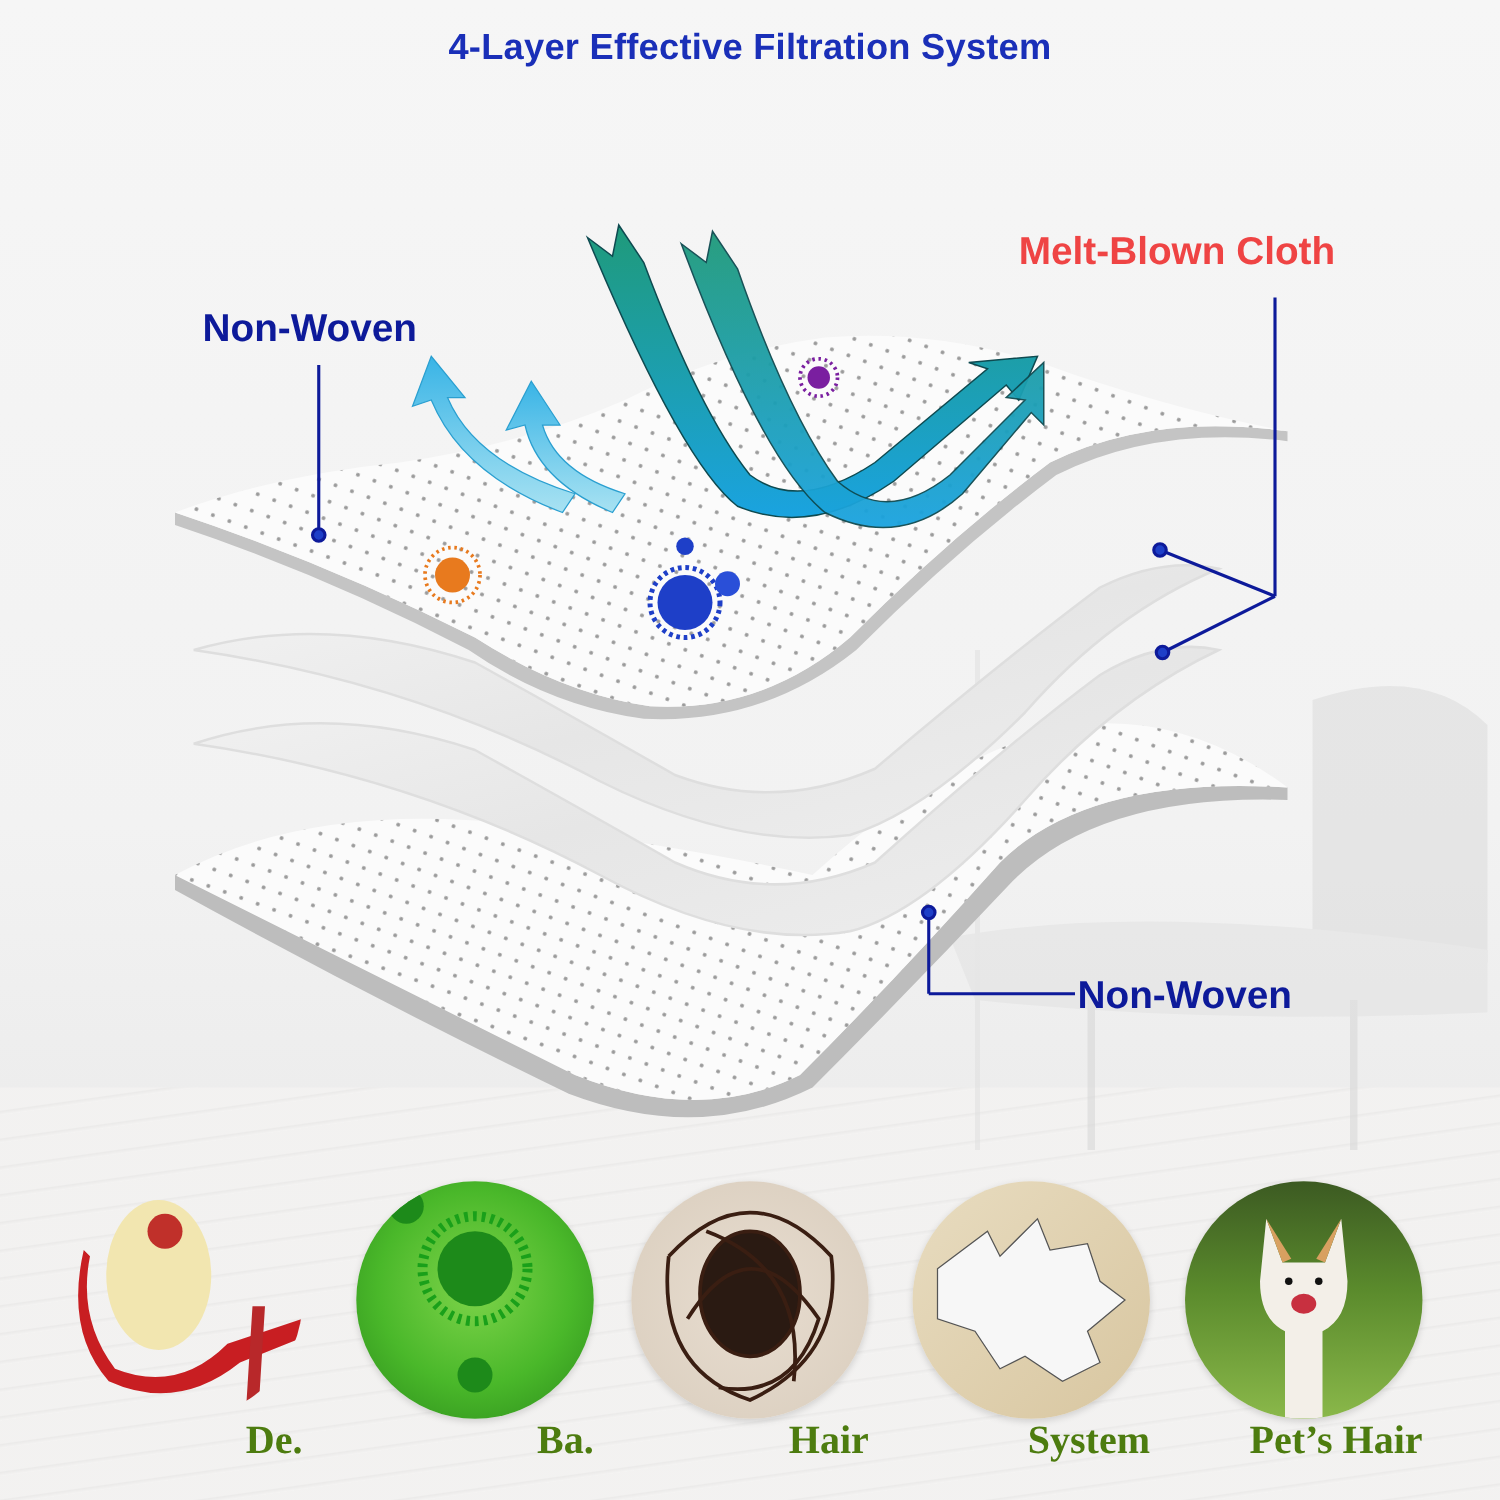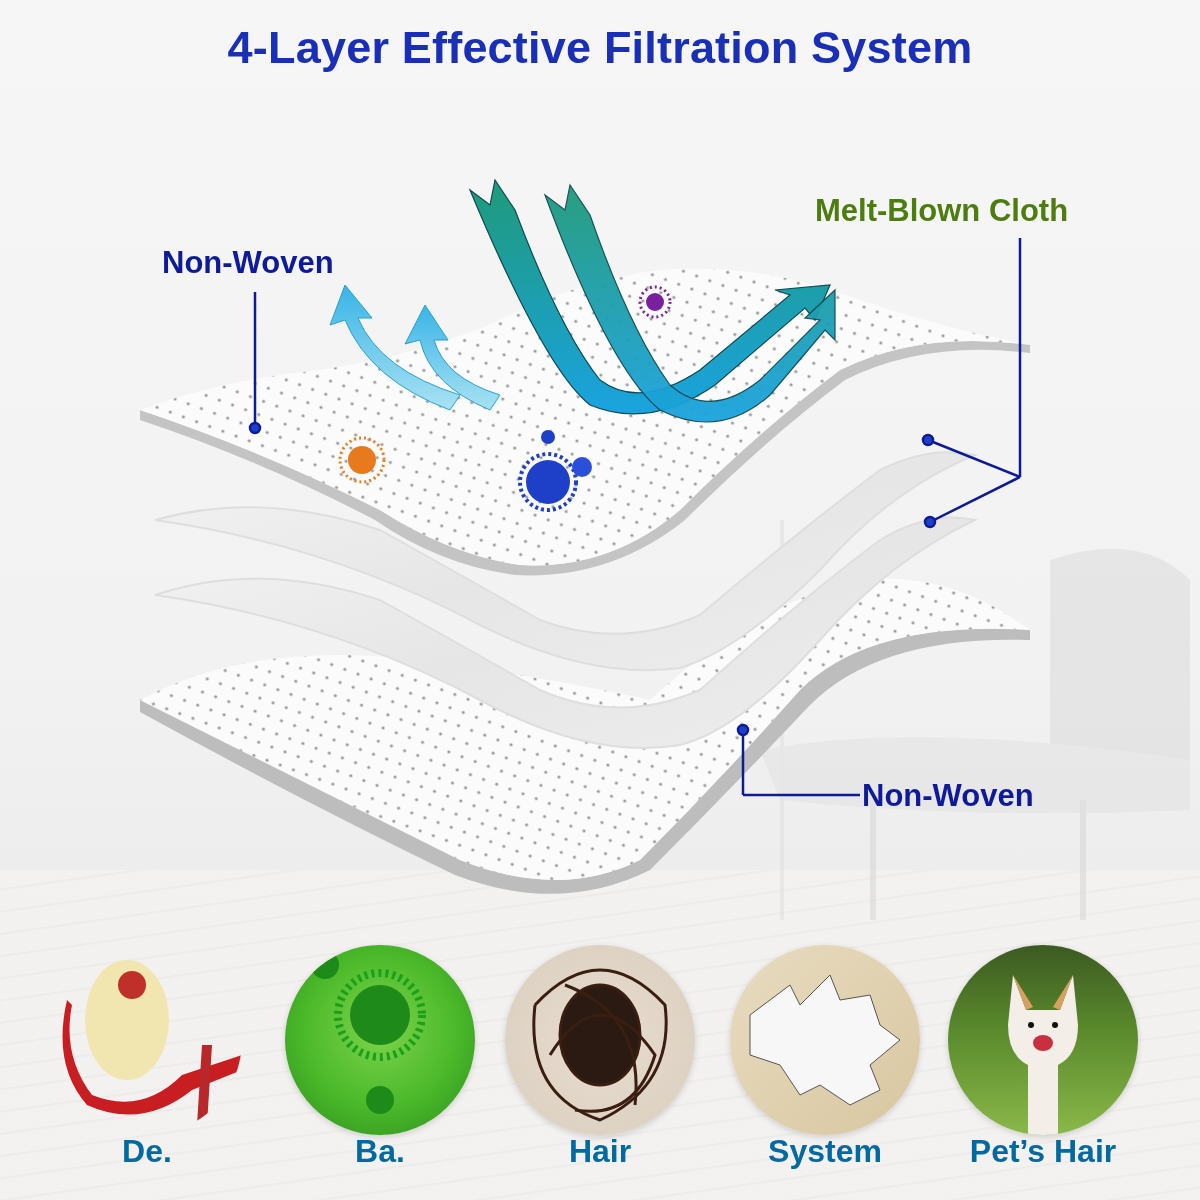--- a/index.html
+++ b/index.html
@@ -4,21 +4,21 @@
 <style>
   html, body { margin: 0; padding: 0; }
   body {
     width: 1200px; height: 1200px; overflow: hidden; position: relative;
     background: linear-gradient(180deg, #f6f6f6 0%, #f2f2f2 55%, #ebebeb 80%, #eeeeee 100%);
     font-family: "Liberation Sans", sans-serif;
   }
   .canvas { position: absolute; inset: 0; }
   .title {
     position: absolute; left: 0; top: 22px; width: 1200px; text-align: center;
-    font-family: "Liberation Sans", sans-serif; font-weight: 700; font-size: 45px;
+    font-family: "Liberation Sans", sans-serif; font-weight: 700; font-size: 29px;
     letter-spacing: 0.2px;
   }
   .label {
     position: absolute; font-family: "Liberation Sans", sans-serif;
     font-weight: 700; font-size: 31px; white-space: nowrap;
   }
   .floor {
     position: absolute; left: 0; top: 870px; width: 1200px; height: 330px;
     background: repeating-linear-gradient(172deg, #f3f2f1 0px, #f3f2f1 18px, #ebeae9 19px, #f5f4f3 22px);
     opacity: 0.9;
@@ -26,22 +26,22 @@
   .chair { position: absolute; left: 720px; top: 520px; width: 480px; height: 400px; opacity: 0.55; }
   .contaminants {
     position: absolute; left: 0; top: 945px; width: 1200px; height: 255px;
   }
   .cont-item { position: absolute; top: 0; width: 220px; height: 255px; }
   .cont-circle {
     position: absolute; left: 0; top: 0; width: 190px; height: 190px; border-radius: 50%;
     overflow: hidden; box-shadow: 0 2px 6px rgba(0,0,0,0.15);
   }
   .cont-label {
-    position: absolute; top: 188px; left: 0; width: 190px; text-align: center;
-    font-family: Liberation Sans, sans-serif; font-weight: 700; font-size: 32px; color: #0369a1;
+    position: absolute; top: 188px; left: 0; width: 190px; text-align: right;
+    font-family: Liberation Serif, serif; font-weight: 700; font-size: 32px; color: #4d7c0f;
   }
 </style>
 </head>
 <body>
 
 <div class="canvas">
 
   <div class="floor"></div>
   <svg class="chair" viewBox="0 0 480 400">
     <path d="M330 40 Q420 10 470 60 L470 250 Q420 270 330 270 Z" fill="#dcdcdc"></path>
@@ -129,21 +129,21 @@
       <line x1="1020" y1="477" x2="930" y2="522"></line>
       <circle cx="928" cy="440" r="5"></circle>
       <circle cx="930" cy="522" r="5"></circle>
       <line x1="743" y1="730" x2="743" y2="795"></line>
       <line x1="743" y1="795" x2="860" y2="795"></line>
       <circle cx="743" cy="730" r="5"></circle>
     </g>
   </svg>
 
   <div class="label" style="left:162px; top:245px; color:#0d1a9a;">Non-Woven</div>
-  <div class="label" style="left:815px; top:193px; color:#4d7c0f;">Melt-Blown Cloth</div>
+  <div class="label" style="left:815px; top:183px; color:#ef4444;">Melt-Blown Cloth</div>
   <div class="label" style="left:862px; top:778px; color:#0d1a9a;">Non-Woven</div>
 
   <div class="contaminants">
 
     <div class="cont-item" style="left:52px;">
       <div class="cont-circle" style="background:transparent; box-shadow:none;">
         <svg width="190" height="190" viewBox="0 0 190 190">
           <ellipse cx="75" cy="75" rx="42" ry="60" fill="#f2e6b0"></ellipse>
           <circle cx="80" cy="40" r="14" fill="#c0302a"></circle>
           <path d="M20 60 Q10 110 40 150 Q90 170 130 130 L190 110 L190 125 L140 145 Q90 185 35 160 Q0 120 15 55 Z" fill="#c81e22"></path>

